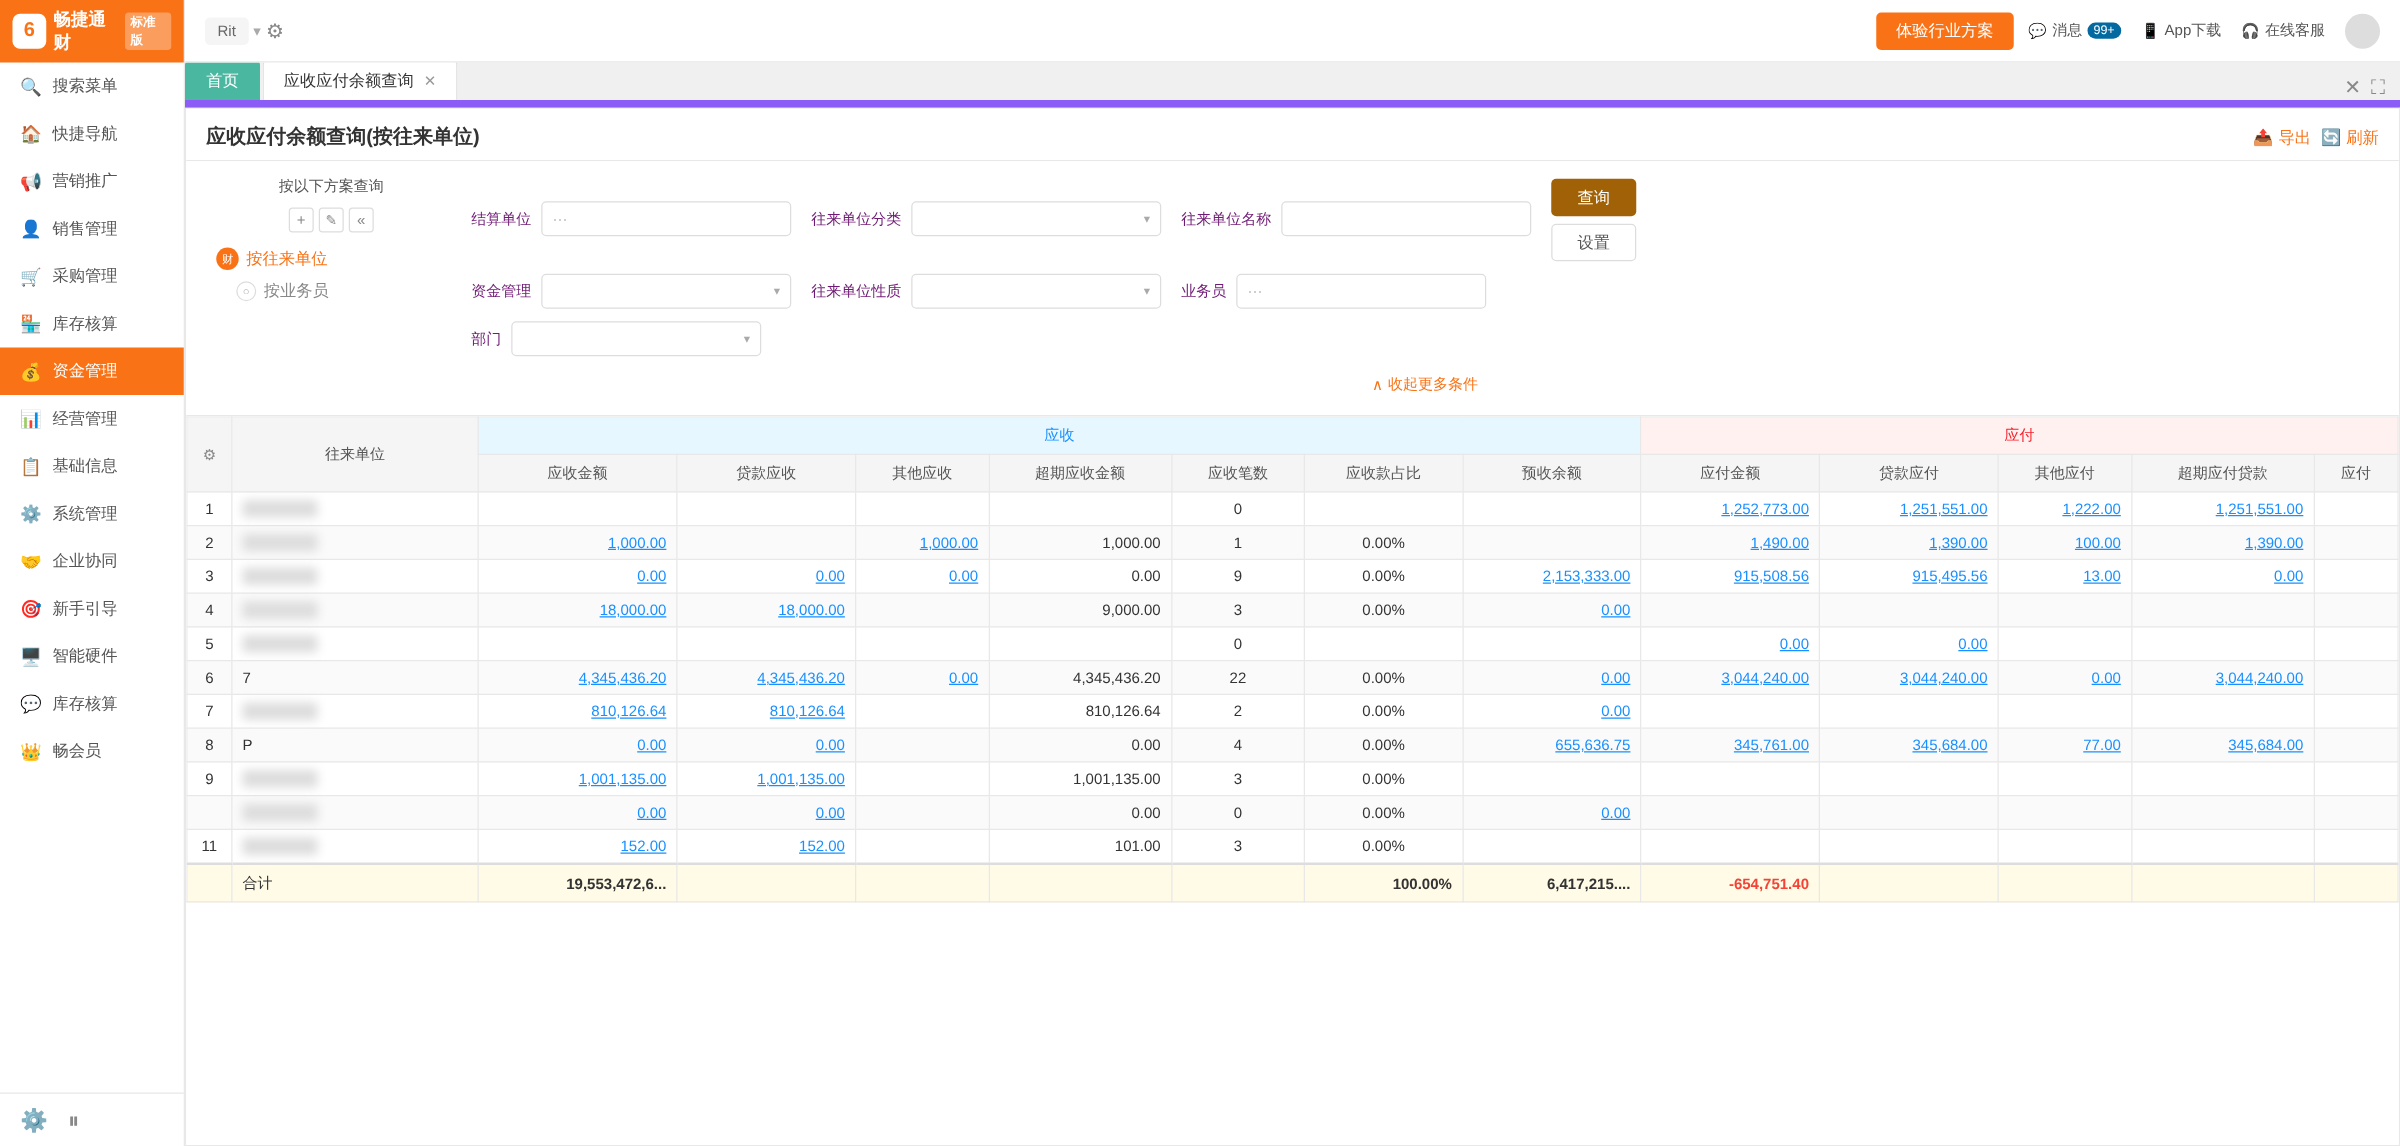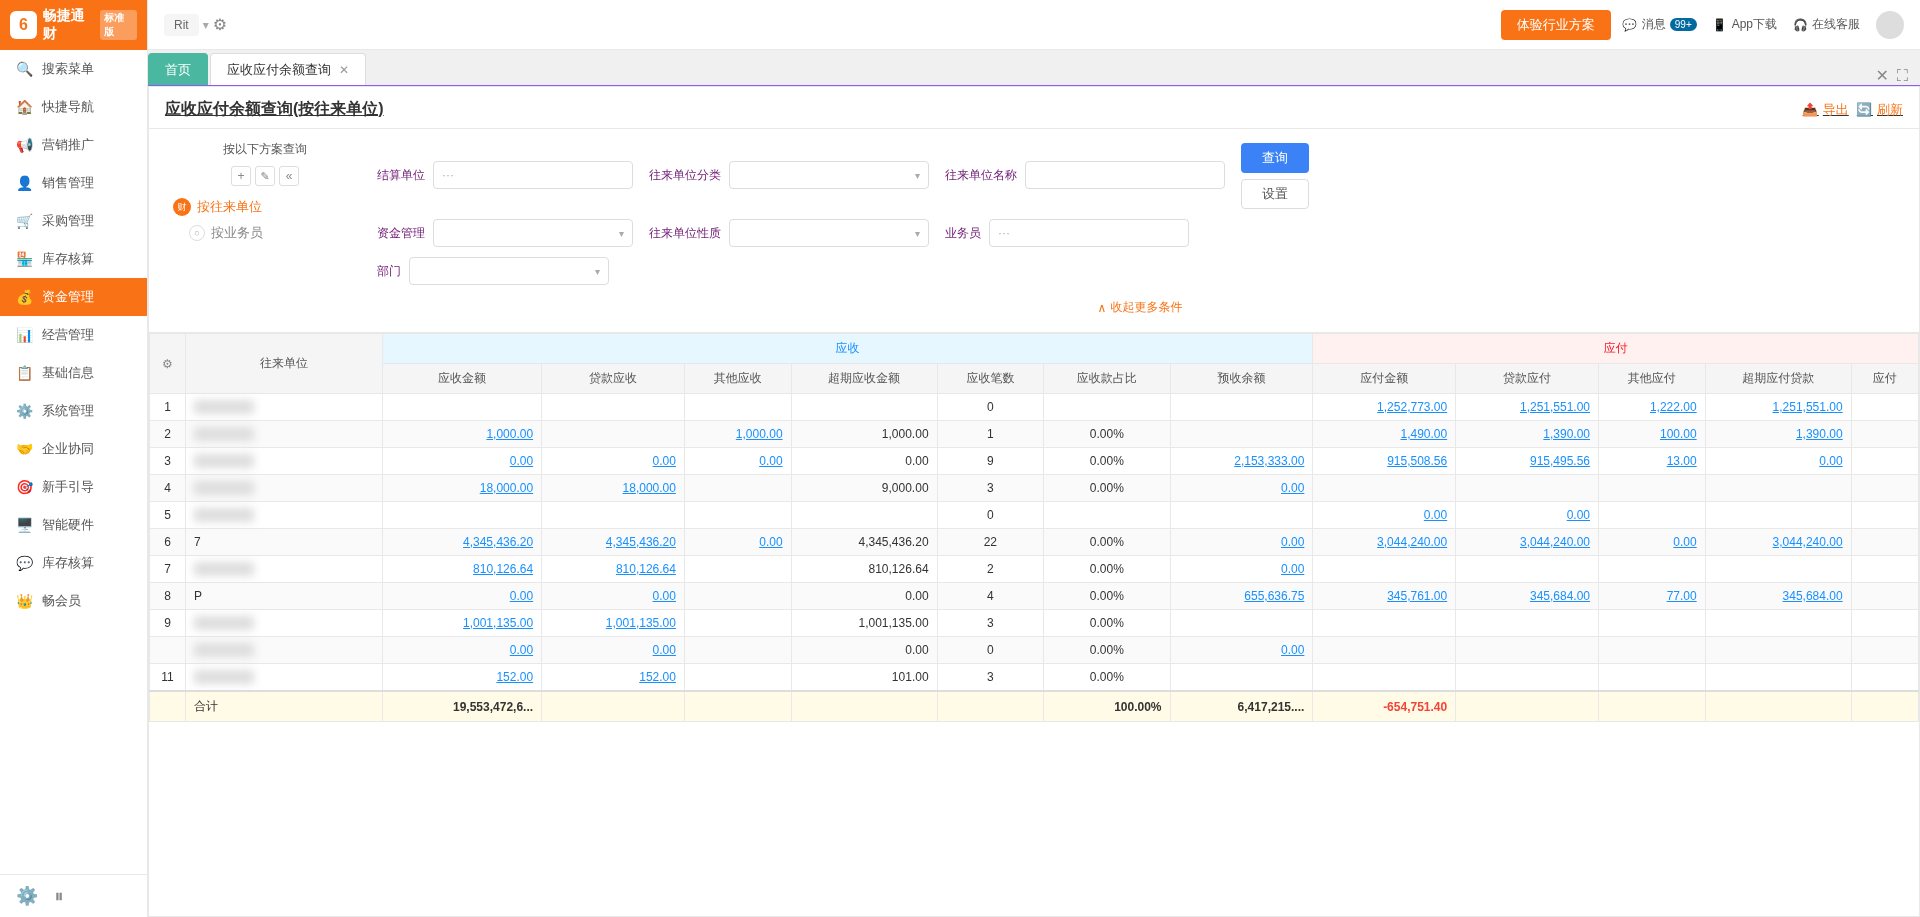--- a/index.html
+++ b/index.html
@@ -63,21 +63,21 @@
       font-size: 10px; min-width: 18px; text-align: center;
     }
     .user-avatar {
       width: 28px; height: 28px; background: #ddd; border-radius: 50%;
     }
 
     
     .tab-bar {
       position: fixed; left: 148px; top: 50px; right: 0; height: 36px;
       background: #f0f0f0; display: flex; align-items: flex-end; z-index: 99;
-      border-bottom: 1px solid #8b5cf6;
+      border-bottom: 6px solid #8b5cf6;
     }
     .tab {
       height: 32px; padding: 0 16px; display: flex; align-items: center; gap: 8px;
       cursor: pointer; font-size: 13px; border-radius: 4px 4px 0 0; border: 1px solid #ddd;
       border-bottom: none; background: #e8e8e8; color: #666; margin-right: 2px;
     }
     .tab.active { background: #fff; color: #333; border-color: #ddd; }
     .tab-home { background: #4ab8a0; color: #fff; border-color: #4ab8a0; }
     .tab-close { cursor: pointer; color: #999; font-size: 12px; }
     .tab-bar-actions {
@@ -89,21 +89,21 @@
     .main-content {
       position: fixed; left: 148px; top: 86px; right: 0; bottom: 0;
       background: #f5f5f5; overflow: hidden;
     }
     .page-panel {
       background: #fff; margin: 0; height: 100%; display: flex; flex-direction: column;
       border: 1px solid #e8e8e8;
     }
     .page-header {
       display: flex; align-items: center; justify-content: space-between;
-      padding: 12px 16px 8px; border-bottom: 1px solid #e8e8e8; background: #fff; text-decoration: underline;
+      padding: 12px 16px 8px; border-bottom: 1px solid #e8e8e8; background: #fff;
     }
     .page-title { font-size: 16px; font-weight: bold; color: #333; }
     .page-actions { display: flex; gap: 8px; }
     .btn-export, .btn-refresh {
       display: flex; align-items: center; gap: 4px; cursor: pointer;
       color: #f97316; font-size: 13px; border: none; background: none;
     }
 
     
     .filter-area {
@@ -156,21 +156,21 @@
     .filter-collapse {
       display: flex; align-items: center; justify-content: center;
       color: #f97316; font-size: 12px; cursor: pointer; gap: 4px; padding: 4px 0;
     }
 
     
     .query-btns {
       display: flex; flex-direction: column; gap: 6px; justify-content: flex-start; padding-top: 2px;
     }
     .btn-query {
-      background: #3b82f6; color: #fff; border: none; padding: 6px 20px;
+      background: #a16207; color: #fff; border: none; padding: 6px 20px;
       border-radius: 4px; cursor: pointer; font-size: 13px;
     }
     .btn-set {
       background: #fff; color: #555; border: 1px solid #ddd; padding: 5px 20px;
       border-radius: 4px; cursor: pointer; font-size: 13px;
     }
 
     
     .table-container {
       flex: 1; overflow: auto; background: #fff;

